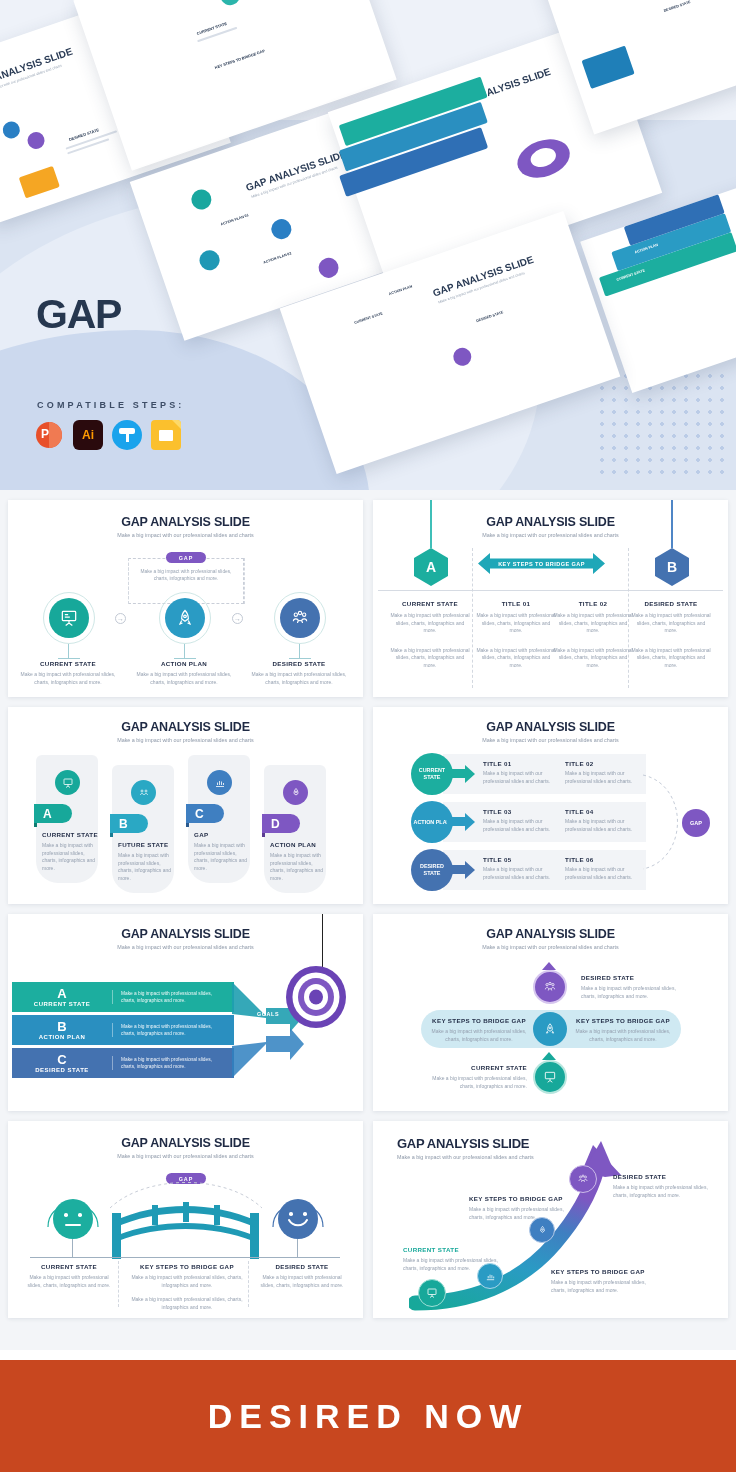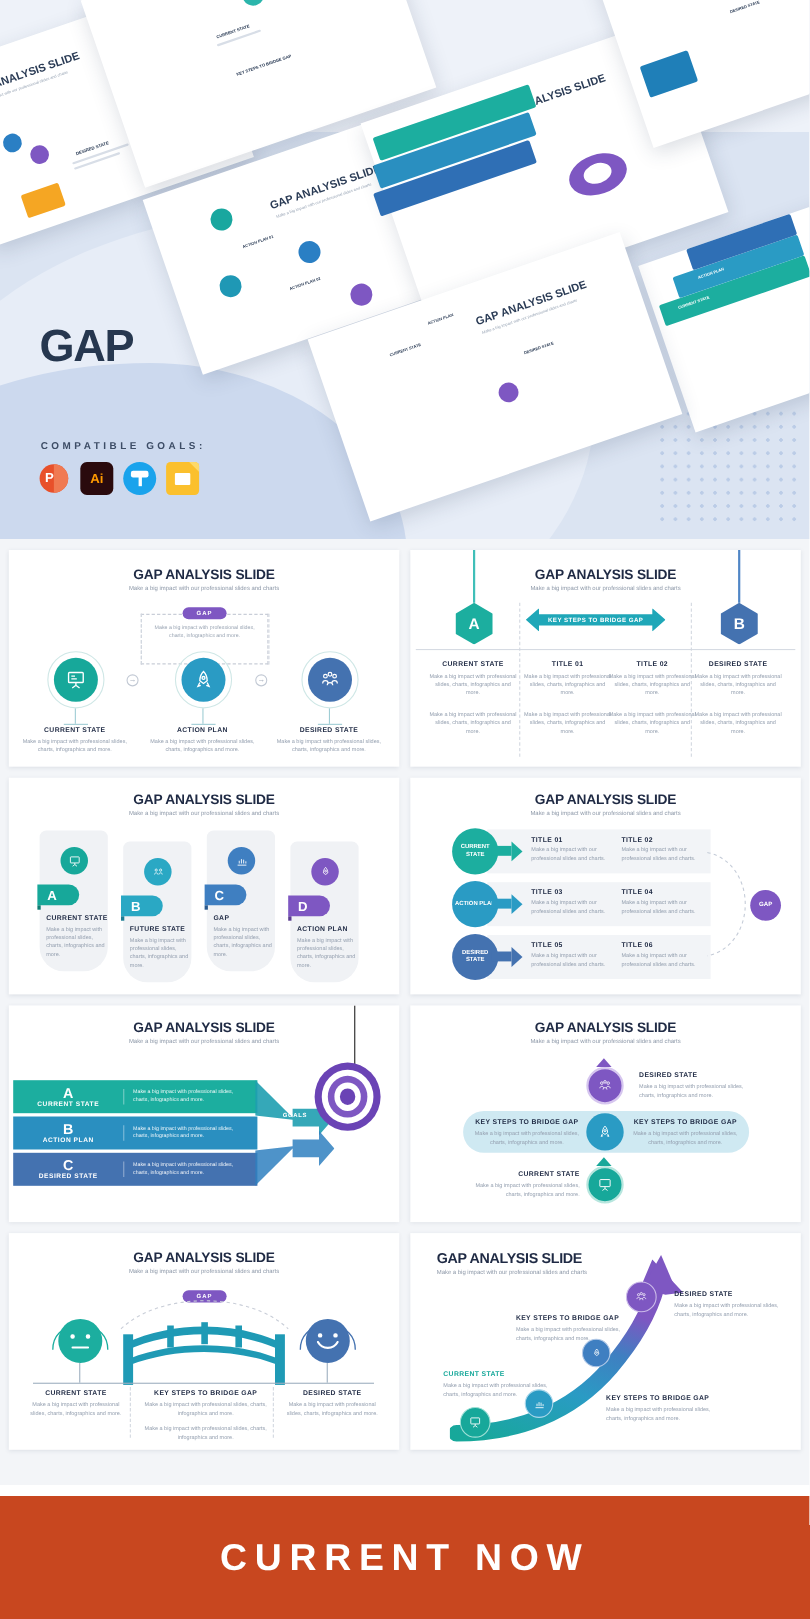--- a/index.html
+++ b/index.html
@@ -256,21 +256,21 @@
     <div class="mock-t" style="left:66px;top:36px;font-size:3.6px;">CURRENT STATE</div>
     <div class="mock-t" style="left:108px;top:20px;font-size:3.6px;">ACTION PLAN</div>
     <div class="mock-t" style="left:182px;top:74px;font-size:3.6px;">DESIRED STATE</div>
     <div class="mcirc" style="left:148px;top:96px;width:18px;height:18px;background:#7e57c2;"></div>
   </div>
 
   <div class="hero-title">
     <div>GAP</div>
   </div>
 
-  <div class="hero-compat-label">COMPATIBLE GOALS:</div>
+  <div class="hero-compat-label">COMPATIBLE STEPS:</div>
 
   <div class="compat-row">
     <div class="app-ico ico-ppt">
       <span class="pp-circ"></span>
         <span class="pp-half"></span>
       <span class="pp-l">P</span>
     </div>
     <div class="app-ico ico-ai">
       <span>Ai</span>
     </div>
@@ -749,14 +749,14 @@
       </div>
       <div style="position:absolute;left:30px;top:125px;width:100px;">
         <div class="cap-t" style="color:#17a89a;">CURRENT STATE</div>
         <div class="cap-b" style="margin-top:4px;">Make a big impact with professional slides, charts, infographics and more.</div>
       </div>
     </div>
   </div>
 </div>
 
 <div class="footer">
-  <span class="footer-txt">CURRENT NOW</span>
+  <span class="footer-txt">DESIRED NOW</span>
 </div>
 
 </body></html>

